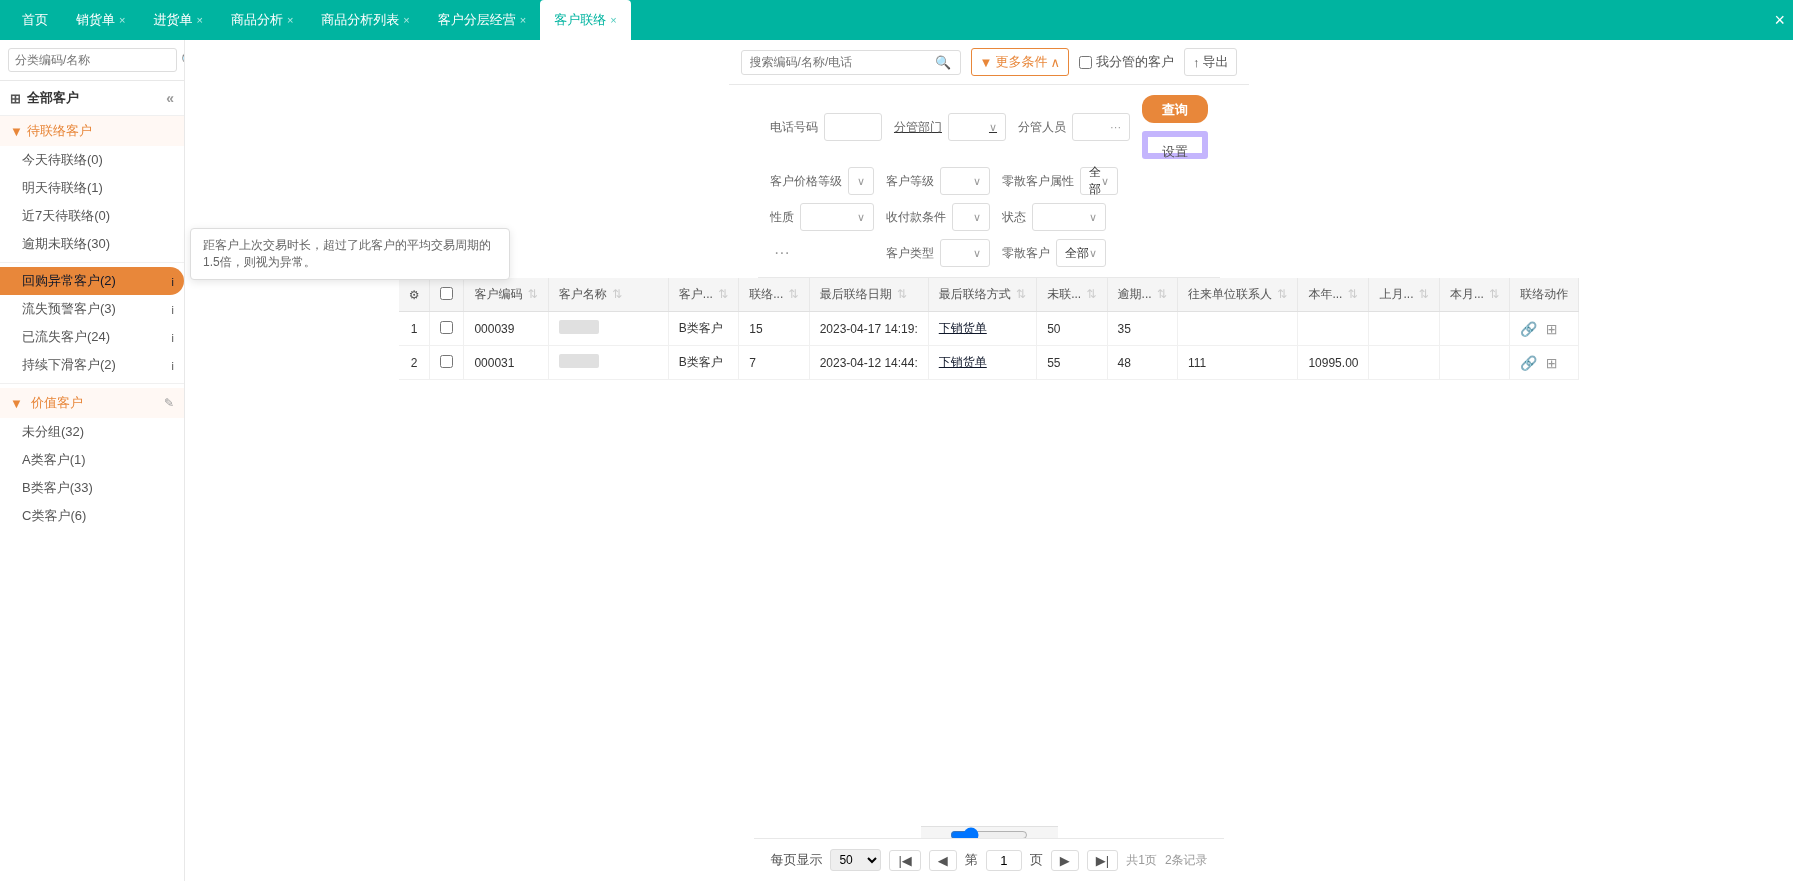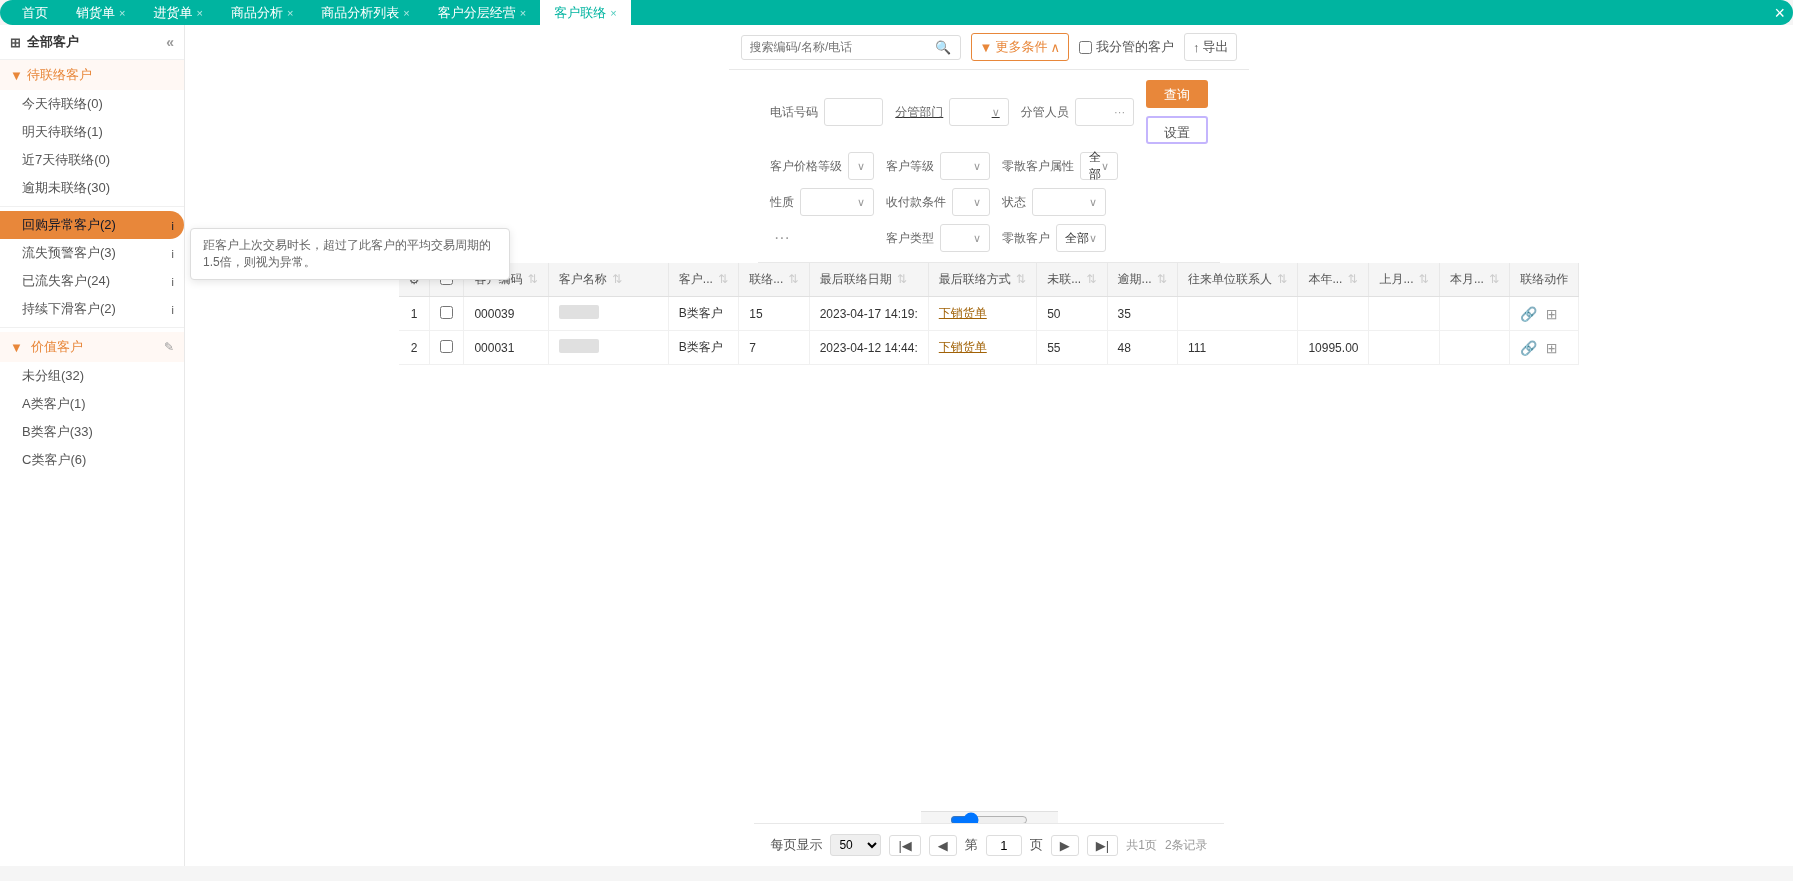--- a/index.html
+++ b/index.html
@@ -1,22 +1,21 @@
 <!DOCTYPE html>
 <html><head>
   <meta charset="utf-8">
   <style>
     * { box-sizing: border-box; margin: 0; padding: 0; }
     body { font-family: 'Microsoft YaHei', Arial, sans-serif; font-size: 13px; background: #f5f5f5; color: #333; overflow: hidden; }
 
     
     .top-nav {
-      display: flex; align-items: center; background: #00b4a0; height: 25px; padding: 0 8px;
+      display: flex; align-items: center; background: #00b4a0; height: 40px; padding: 0 8px;
       position: relative;
-      border-radius: 20px;
     }
     .top-nav .nav-item {
       color: #fff; padding: 0 14px; height: 40px; display: flex; align-items: center;
       cursor: pointer; font-size: 13px; white-space: nowrap;
     }
     .top-nav .nav-item.active { background: #fff; color: #00b4a0; border-radius: 4px 4px 0 0; }
     .top-nav .nav-close { margin-left: 4px; font-size: 11px; opacity: 0.7; }
     .top-nav .close-btn {
       position: absolute; right: 8px; top: 50%; transform: translateY(-50%);
       color: #fff; cursor: pointer; font-size: 18px;
@@ -105,43 +104,43 @@
       display: flex; align-items: center; flex: 1; min-width: 0;
     }
     .adv-field label { color: #666; font-size: 12px; white-space: nowrap; margin-right: 6px; }
     .adv-field .field-input {
       flex: 1; border: 1px solid #ddd; border-radius: 3px; padding: 4px 8px;
       font-size: 12px; display: flex; align-items: center; justify-content: space-between;
       cursor: pointer; height: 28px; color: #333; background: #fff;
     }
     .adv-field .field-input .caret { color: #999; font-size: 11px; }
     .btn-query {
-      background: #e8873a; color: #fff; border: none; border-radius: 3px;
-      padding: 6px 18px; cursor: pointer; font-size: 13px; height: 28px;
+      background: #e8873a; color: #fff; border: none; border-radius: 12px;
+      padding: 6px 18px; cursor: pointer; font-size: 13px; height: 28px; font-weight: bold;
     }
     .btn-setting {
-      background: #fff; color: #555; border: 2px solid #c4b5fd; border-radius: 3px;
+      background: #fff; color: #555; border: 6px solid #c4b5fd; border-radius: 3px;
       padding: 6px 14px; cursor: pointer; font-size: 13px; height: 28px; margin-top: 4px;
     }
     .adv-btns { display: flex; flex-direction: column; gap: 4px; }
     .adv-field-dots { color: #999; font-size: 16px; cursor: pointer; align-self: center; margin-left: 4px; }
 
     
     .table-container { flex: 1; overflow: auto; }
     table { width: 100%; border-collapse: collapse; font-size: 12px; }
     thead tr { background: #f5f5f5; }
     thead th {
       padding: 8px 10px; text-align: left; border-bottom: 1px solid #e0e0e0;
       border-right: 1px solid #e8e8e8; color: #555; font-weight: normal;
       white-space: nowrap;
     }
     thead th .sort-icon { color: #ccc; margin-left: 2px; }
     tbody tr { border-bottom: 1px solid #f0f0f0; background: #fff; }
     tbody td { padding: 8px 10px; border-right: 1px solid #f0f0f0; color: #333; white-space: nowrap; }
-    .link-cell { color: #a16207; text-decoration: underline; cursor: pointer; margin-left: 27px; }
+    .link-cell { color: #0f172a; text-decoration: underline; cursor: pointer; margin-left: 27px; }
     .action-icons { display: flex; gap: 8px; align-items: center; }
     .action-icon { color: #999; cursor: pointer; font-size: 14px; }
     .checkbox-col { width: 30px; }
     .num-col { width: 30px; text-align: center; }
 
     
     .pagination {
       display: flex; align-items: center; justify-content: flex-end;
       padding: 10px 16px; border-top: 1px solid #e8e8e8; background: #fff;
       gap: 8px; font-size: 13px; color: #555;
@@ -201,20 +200,24 @@
   <div class="nav-item active">
     <span>客户联络</span>
     <span class="nav-close">×</span>
   </div>
   <span class="close-btn">×</span>
 </div>
 
 <div class="main-layout">
 
   <div class="sidebar">
+    <div class="sidebar-search">
+      <input type="text" placeholder="分类编码/名称" style="">
+      <span class="search-icon">🔍</span>
+    </div>
     <div class="sidebar-title">
       <span style="display:flex;align-items:center;gap:6px;">
         <span class="icon-grid">⊞</span>
         <span>全部客户</span>
       </span>
       <span class="collapse-btn">«</span>
     </div>
     <div class="sidebar-list">
 
       <div class="sidebar-group-header">

